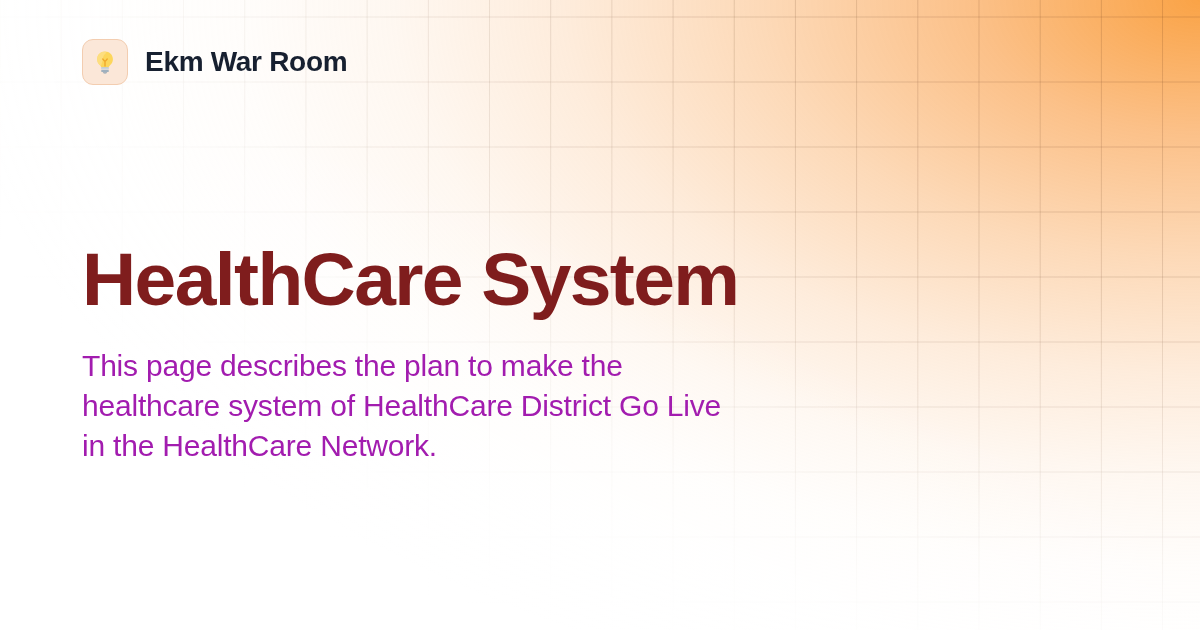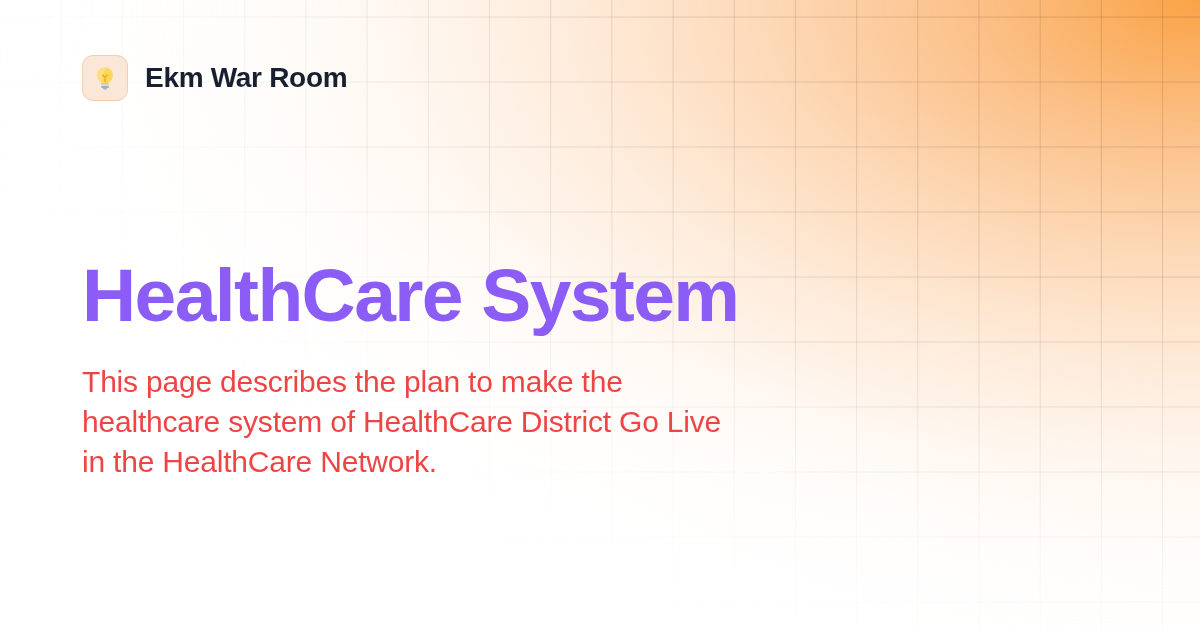--- a/index.html
+++ b/index.html
@@ -81,21 +81,21 @@
     pointer-events: none;
   }
 
   
 
   .content {
     position: relative;
     z-index: 4;
     width: 100%;
     height: 100%;
-    padding: 54px 80px 70px 82px;
+    padding: 38px 80px 70px 82px;
     display: flex;
     flex-direction: column;
   }
 
   
   .brand {
     display: flex;
     align-items: center;
     gap: 17px;
     height: 48px;
@@ -128,31 +128,31 @@
   
   .headline-block {
     margin-top: 155px;
   }
 
   .page-title {
     font-size: 75px;
     font-weight: 800;
     line-height: 1.02;
     letter-spacing: -1.6px;
-    color: #8b5cf6;
+    color: #7f1d1d;
     white-space: nowrap;
   }
 
   .page-desc {
     margin-top: 28px;
     font-size: 30px;
     font-weight: 400;
     line-height: 40px;
     letter-spacing: -0.2px;
-    color: #ef4444;
+    color: #a21caf;
     max-width: 790px;
   }
   .page-desc .line { display: block; white-space: nowrap; }
 </style>
 </head>
 <body>
 
 <div class="og-card">
 
   <div class="bg-grid"></div>

